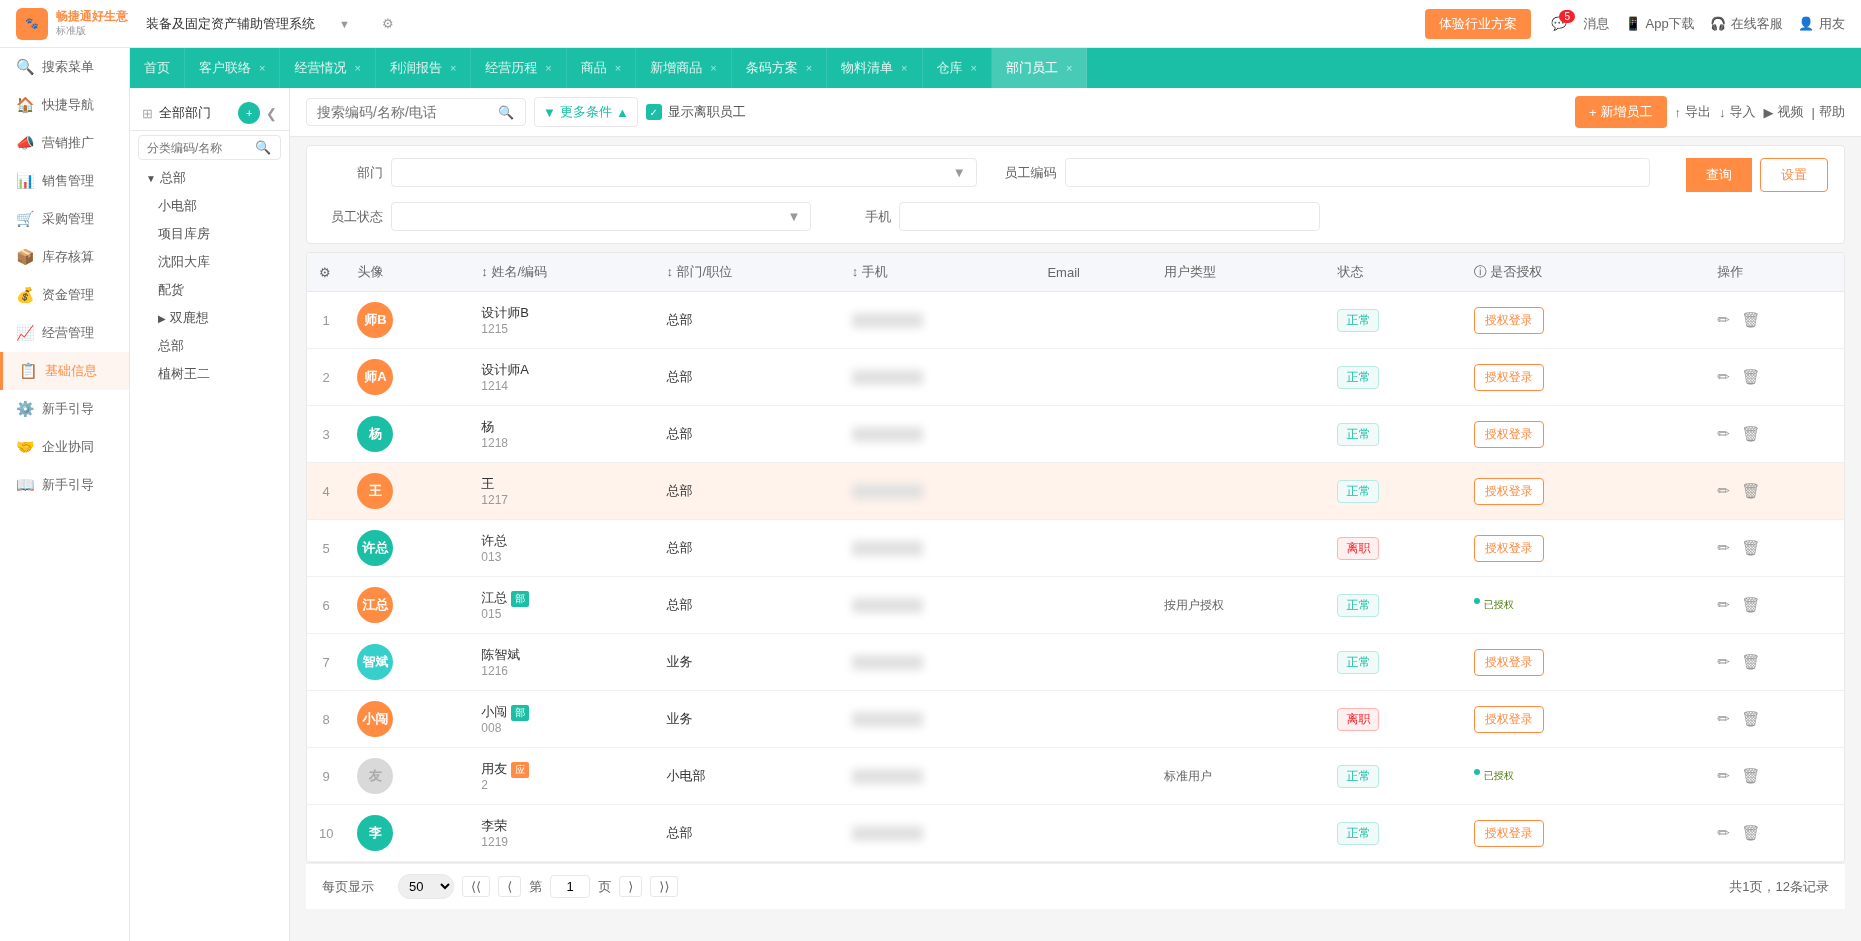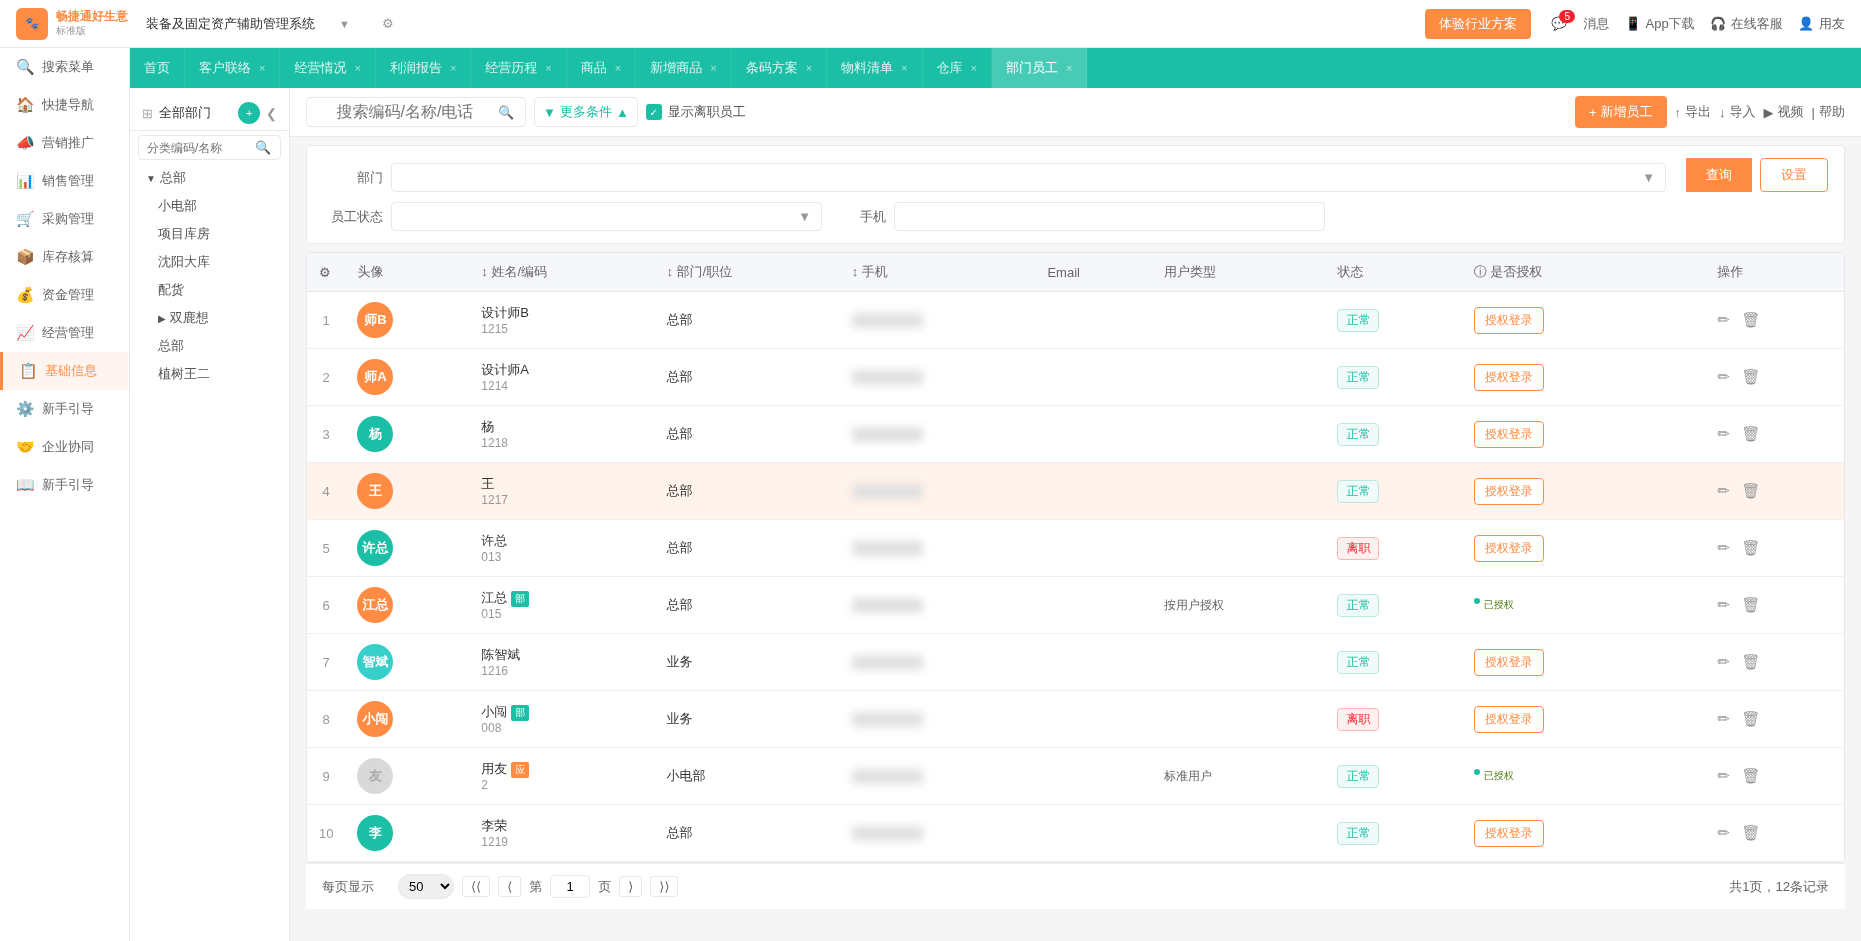--- a/index.html
+++ b/index.html
@@ -202,21 +202,21 @@
     }
     .search-box {
       display: flex;
       align-items: center;
       border: 1px solid #e8e8e8;
       border-radius: 4px;
       padding: 5px 10px;
       gap: 6px;
       width: 220px;
     }
-    .search-box input { border: none; outline: none; font-size: 16px; width: 100%; text-align: center; }
+    .search-box input { border: none; outline: none; font-size: 14px; width: 100%; }
     .filter-btn {
       display: flex; align-items: center; gap: 4px;
       color: #1abfa5; cursor: pointer; font-size: 13px; padding: 5px 8px;
       border: 1px solid #e8e8e8; border-radius: 4px;
     }
     .show-resigned {
       display: flex; align-items: center; gap: 6px;
       font-size: 13px; color: #555; cursor: pointer;
     }
     .checkbox-green {
@@ -245,23 +245,23 @@
     
     .filter-panel {
       background: #fff;
       border: 1px solid #e8e8e8;
       border-radius: 4px;
       margin: 8px 16px;
       padding: 12px 16px;
     }
     .filter-row {
       display: flex;
-      align-items: flex-end;
+      align-items: flex-start;
       margin-bottom: 10px;
-      gap: 4px;
+      gap: 20px;
     }
     .filter-row:last-child { margin-bottom: 0; }
     .filter-item {
       display: flex;
       align-items: center;
       gap: 8px;
       flex: 1;
     }
     .filter-item label { font-size: 13px; color: #666; white-space: nowrap; min-width: 60px; text-align: right; }
     .filter-select {
@@ -655,20 +655,24 @@
 
     <div class="filter-panel">
       <div class="filter-row">
         <div class="filter-item">
           <label>部门</label>
           <div class="filter-select">
             <span></span>
             <span>▼</span>
           </div>
         </div>
+        <div class="filter-item">
+          <label>员工编码</label>
+          <input type="text" class="filter-input" style="">
+        </div>
         <div style="display:flex;gap:8px;margin-left:16px;">
           <button class="query-btn">查询</button>
           <button class="reset-btn">设置</button>
         </div>
       </div>
       <div class="filter-row">
         <div class="filter-item">
           <label>员工状态</label>
           <div class="filter-select">
             <span></span>

